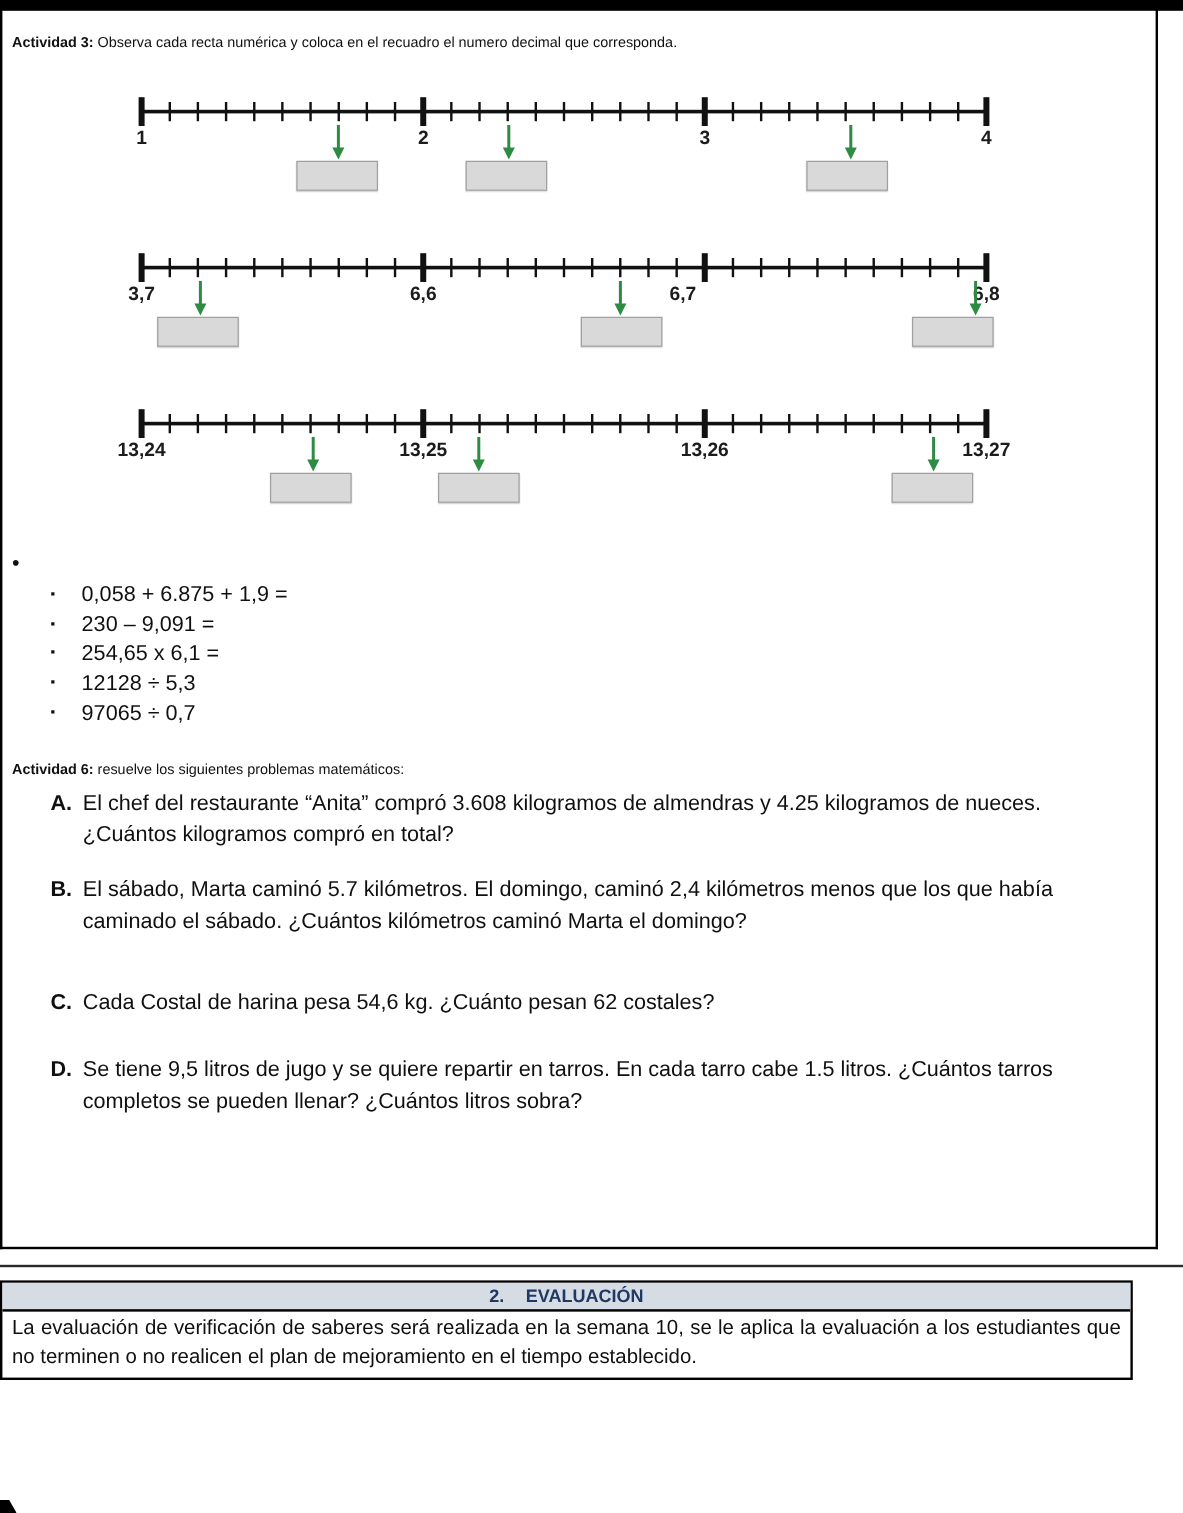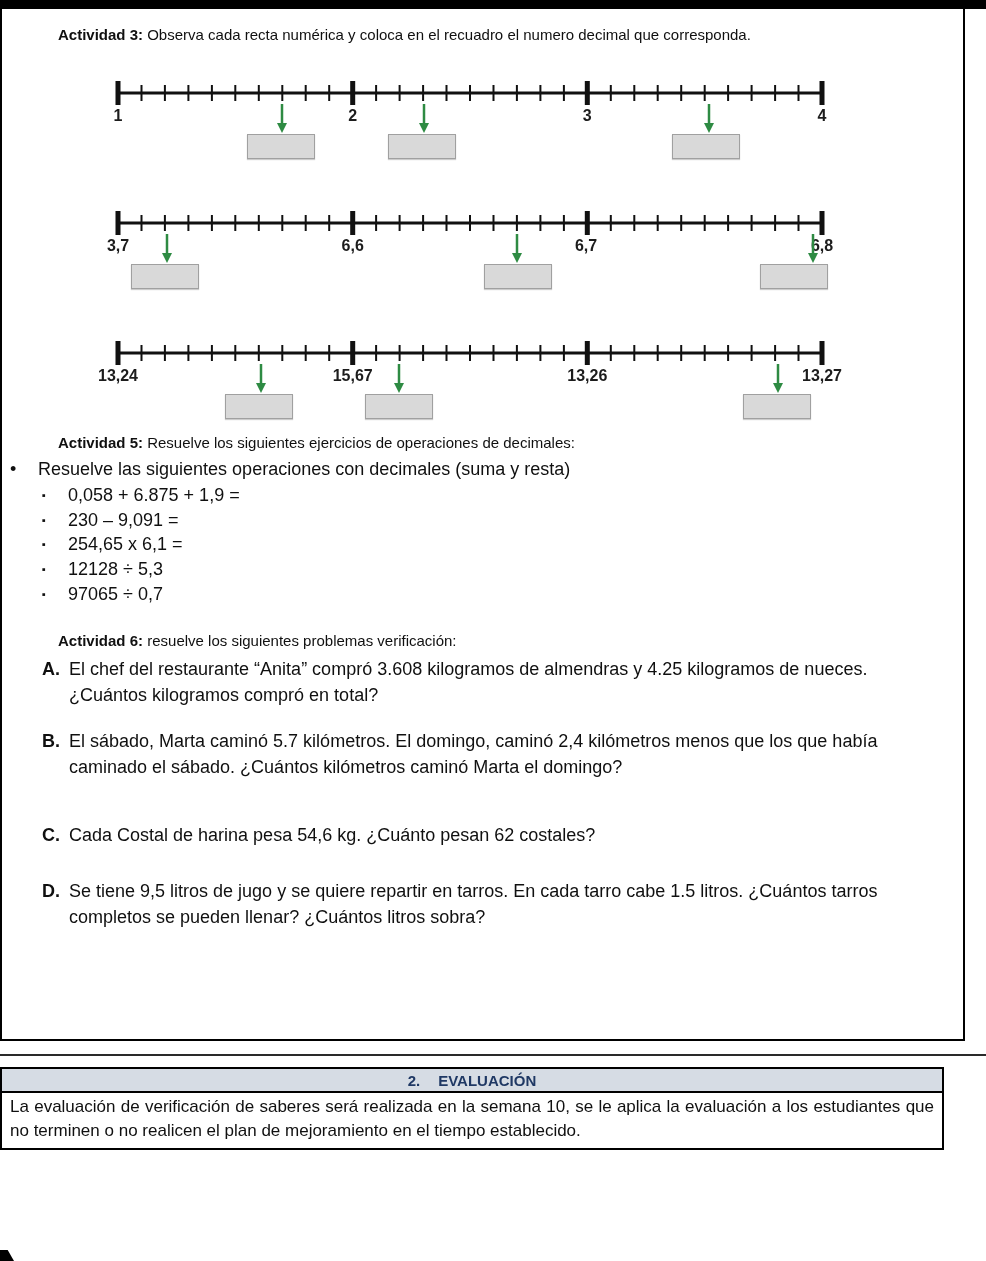--- a/index.html
+++ b/index.html
@@ -11,21 +11,21 @@
   .page { position:absolute; inset:0; }
 
   .top-bar { position:absolute; left:0; top:0; width:986px; height:9px; background:#000; }
 
   .main-box {
     position:absolute; left:0; top:8px; width:965px; height:1033px;
     border-left:2px solid #000; border-right:2px solid #000; border-bottom:2px solid #000;
     pointer-events:none;
   }
 
-  .para { position:absolute; font-size:15px; line-height:26px;margin-left:48px; }
+  .para { position:absolute; font-size:12px; line-height:26px; }
   .bold { font-weight:bold; }
 
   
   .numberline { position:absolute; left:110px; width:720px; height:84px; }
   .nl-line { position:absolute; left:0; top:0; line-height:0; }
   .nl-label { position:absolute; top:27px; transform:translateX(-50%); font-weight:bold; font-size:16px; white-space:nowrap; color:#1c1c1c; }
   .nl-arrow { position:absolute; top:24px; transform:translateX(-50%); line-height:0; }
   .nl-box {
     position:absolute; top:54px; transform:translateX(-50%);
     width:68px; height:25px;
@@ -158,21 +158,21 @@
           <rect x="546.7" y="5" width="2" height="16" fill="#111"></rect>
           <rect x="570.2" y="5" width="2" height="16" fill="#111"></rect>
           <rect x="593.7" y="5" width="2" height="16" fill="#111"></rect>
           <rect x="617.1" y="5" width="2" height="16" fill="#111"></rect>
           <rect x="640.6" y="5" width="2" height="16" fill="#111"></rect>
           <rect x="664.1" y="5" width="2" height="16" fill="#111"></rect>
           <rect x="687.5" y="5" width="2" height="16" fill="#111"></rect>
         </svg></div>
       <span class="nl-label" style="left:8.0px">3,7</span>
       <span class="nl-label" style="left:242.7px">6,6</span>
-      <span class="nl-label" style="left:476px">6,7</span>
+      <span class="nl-label" style="left:459px">6,7</span>
       <span class="nl-label" style="left:712.0px">6,8</span>
       <span class="nl-arrow" style="left:57.3px"><svg width="14" height="30">
           <line x1="7" y1="0" x2="7" y2="21" stroke="#2e8b43" stroke-width="2.5"></line>
           <polygon points="2,19 12,19 7,29" fill="#2e8b43"></polygon>
         </svg></span>
       <span class="nl-arrow" style="left:407.2px"><svg width="14" height="30">
           <line x1="7" y1="0" x2="7" y2="21" stroke="#2e8b43" stroke-width="2.5"></line>
           <polygon points="2,19 12,19 7,29" fill="#2e8b43"></polygon>
         </svg></span>
       <span class="nl-arrow" style="left:702.8px"><svg width="14" height="30">
@@ -212,47 +212,43 @@
           <rect x="523.3" y="5" width="2" height="16" fill="#111"></rect>
           <rect x="546.7" y="5" width="2" height="16" fill="#111"></rect>
           <rect x="570.2" y="5" width="2" height="16" fill="#111"></rect>
           <rect x="593.7" y="5" width="2" height="16" fill="#111"></rect>
           <rect x="617.1" y="5" width="2" height="16" fill="#111"></rect>
           <rect x="640.6" y="5" width="2" height="16" fill="#111"></rect>
           <rect x="664.1" y="5" width="2" height="16" fill="#111"></rect>
           <rect x="687.5" y="5" width="2" height="16" fill="#111"></rect>
         </svg></div>
       <span class="nl-label" style="left:8.0px">13,24</span>
-      <span class="nl-label" style="left:242.7px">15,67</span>
+      <span class="nl-label" style="left:242.7px">13,25</span>
       <span class="nl-label" style="left:477.3px">13,26</span>
       <span class="nl-label" style="left:712.0px">13,27</span>
       <span class="nl-arrow" style="left:150.9px"><svg width="14" height="30">
           <line x1="7" y1="0" x2="7" y2="21" stroke="#2e8b43" stroke-width="2.5"></line>
           <polygon points="2,19 12,19 7,29" fill="#2e8b43"></polygon>
         </svg></span>
       <span class="nl-arrow" style="left:288.9px"><svg width="14" height="30">
           <line x1="7" y1="0" x2="7" y2="21" stroke="#2e8b43" stroke-width="2.5"></line>
           <polygon points="2,19 12,19 7,29" fill="#2e8b43"></polygon>
         </svg></span>
       <span class="nl-arrow" style="left:668.4px"><svg width="14" height="30">
           <line x1="7" y1="0" x2="7" y2="21" stroke="#2e8b43" stroke-width="2.5"></line>
           <polygon points="2,19 12,19 7,29" fill="#2e8b43"></polygon>
         </svg></span>
       <span class="nl-box" style="left:148.8px"></span>
       <span class="nl-box" style="left:288.9px"></span>
       <span class="nl-box" style="left:666.9px"></span>
     </div>
 
-  <p class="para" style="left:10px; top:430px; width:940px;">
-    <span class="bold">Actividad 5:</span><span> Resuelve los siguientes ejercicios de operaciones de decimales:</span>
-  </p>
 
   <div class="bullet-row" style="top:457px; width:930px;">
     <span class="dot-col">•</span>
-    <span>Resuelve las siguientes operaciones con decimales (suma y resta)</span>
   </div>
 
   <div class="ops">
     <div class="op-row">
       <span class="sq-col">▪</span>
       <span>0,058 + 6.875 + 1,9 =</span>
     </div>
     <div class="op-row">
       <span class="sq-col">▪</span>
       <span>230 – 9,091 =</span>
@@ -265,21 +261,21 @@
       <span class="sq-col">▪</span>
       <span>12128 ÷ 5,3</span>
     </div>
     <div class="op-row">
       <span class="sq-col">▪</span>
       <span>97065 ÷ 0,7</span>
     </div>
   </div>
 
   <p class="para" style="left:10px; top:628px; width:940px;">
-    <span class="bold">Actividad 6:</span><span> resuelve los siguientes problemas verificación:</span>
+    <span class="bold">Actividad 6:</span><span> resuelve los siguientes problemas matemáticos:</span>
   </p>
 
   <div class="problem" style="top:656px;">
     <span class="p-letter">A.</span>
     <span class="p-text">El chef del restaurante “Anita” compró 3.608 kilogramos de almendras y 4.25 kilogramos de nueces. ¿Cuántos kilogramos compró en total?</span>
   </div>
   <div class="problem" style="top:728px;">
     <span class="p-letter">B.</span>
     <span class="p-text">El sábado, Marta caminó 5.7 kilómetros. El domingo, caminó 2,4 kilómetros menos que los que había caminado el sábado. ¿Cuántos kilómetros caminó Marta el domingo?</span>
   </div>

